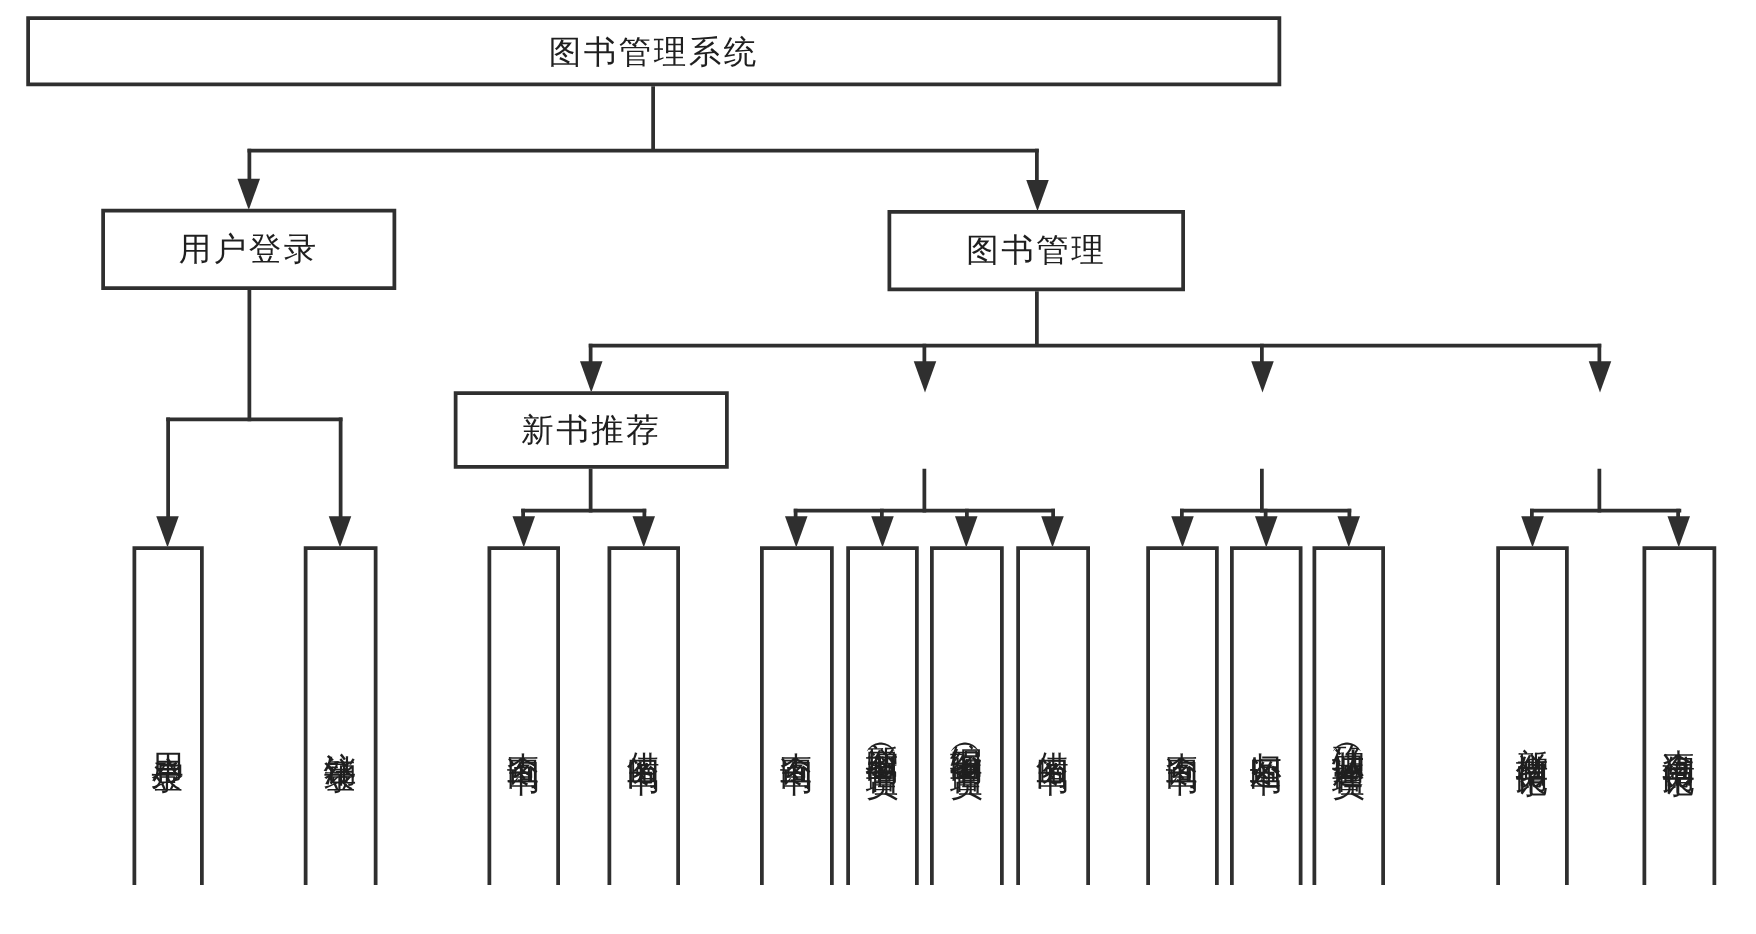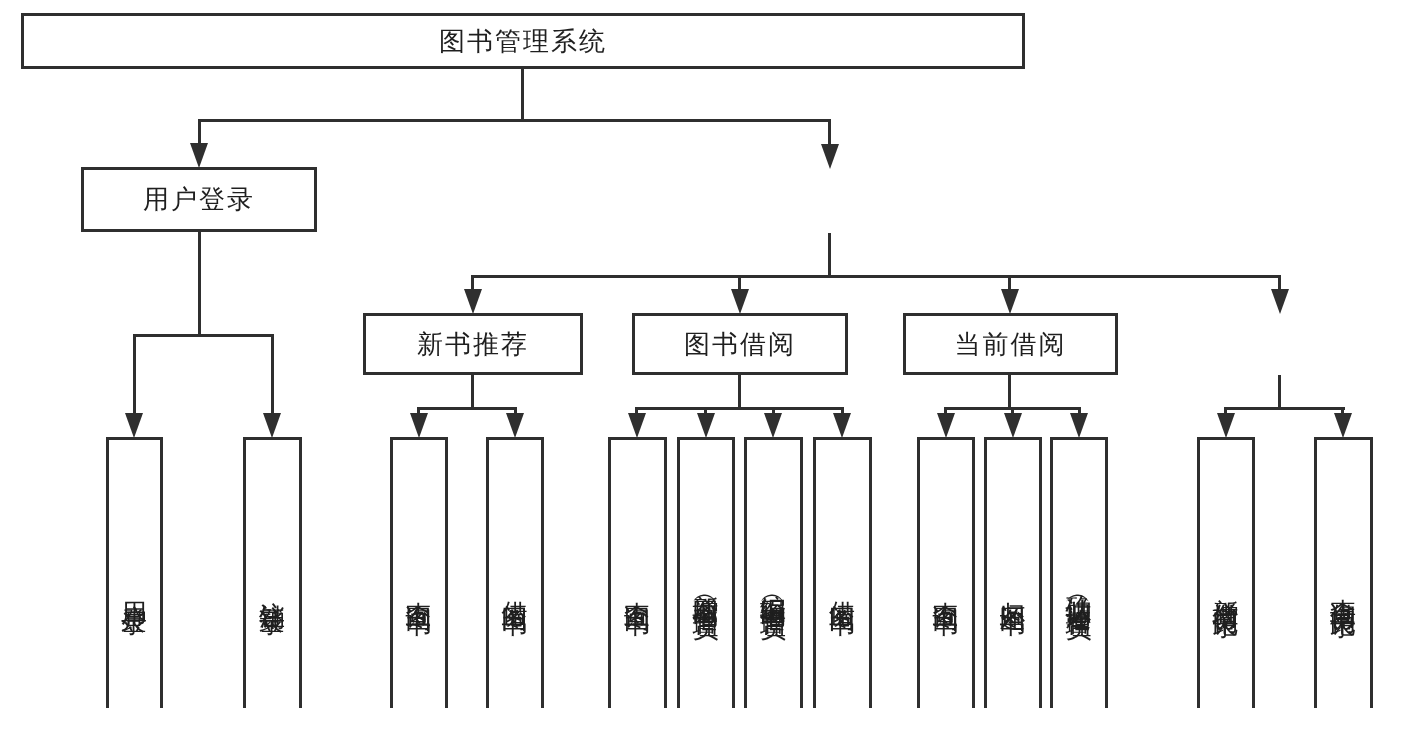--- a/index.html
+++ b/index.html
@@ -68,20 +68,23 @@
   <div class="v" style="left:521px;top:69px;height:51px;"></div>
   <div class="h" style="left:198px;top:119px;width:633px;"></div>
   <div class="v" style="left:198px;top:119px;height:28px;"></div>
   <div class="arrow" style="left:190px;top:143px;"></div>
   <div class="v" style="left:828px;top:119px;height:28px;"></div>
   <div class="arrow" style="left:821px;top:144px;"></div>
 
   <div class="node" style="left:81px;top:167px;width:236px;height:65px;">
     <span>用户登录</span>
   </div>
+  <div class="node" style="left:710px;top:168px;width:238px;height:65px;">
+    <span>图书管理</span>
+  </div>
 
   <div class="v" style="left:198px;top:232px;height:105px;"></div>
   <div class="h" style="left:133px;top:334px;width:141px;"></div>
   <div class="v" style="left:133px;top:334px;height:82px;"></div>
   <div class="arrow" style="left:125px;top:413px;"></div>
   <div class="v" style="left:271px;top:334px;height:82px;"></div>
   <div class="arrow" style="left:263px;top:413px;"></div>
 
   <div class="v" style="left:828px;top:233px;height:44px;"></div>
   <div class="h" style="left:471px;top:275px;width:810px;"></div>
@@ -89,26 +92,20 @@
   <div class="arrow" style="left:464px;top:289px;"></div>
   <div class="v" style="left:738px;top:275px;height:18px;"></div>
   <div class="arrow" style="left:731px;top:289px;"></div>
   <div class="v" style="left:1008px;top:275px;height:18px;"></div>
   <div class="arrow" style="left:1001px;top:289px;"></div>
   <div class="v" style="left:1278px;top:275px;height:18px;"></div>
   <div class="arrow" style="left:1271px;top:289px;"></div>
 
   <div class="node" style="left:363px;top:313px;width:220px;height:62px;text-align:right;">
     <span>新书推荐</span>
-  </div>
-  <div class="node" style="left:632px;top:313px;width:216px;height:62px;">
-    <span>图书借阅</span>
-  </div>
-  <div class="node" style="left:903px;top:313px;width:215px;height:62px;">
-    <span>当前借阅</span>
   </div>
 
   <div class="v" style="left:471px;top:375px;height:35px;"></div>
   <div class="h" style="left:417px;top:407px;width:100px;"></div>
   <div class="v" style="left:417px;top:407px;height:12px;"></div>
   <div class="arrow" style="left:410px;top:413px;"></div>
   <div class="v" style="left:514px;top:407px;height:12px;"></div>
   <div class="arrow" style="left:506px;top:413px;"></div>
 
   <div class="v" style="left:738px;top:375px;height:35px;"></div>

